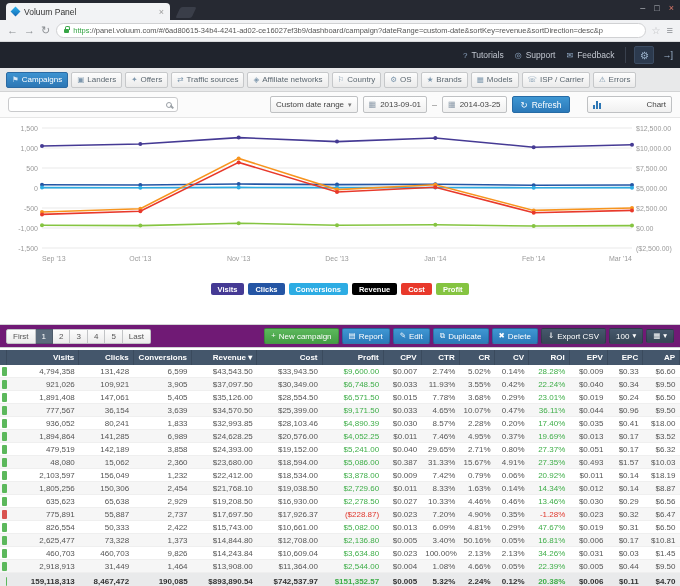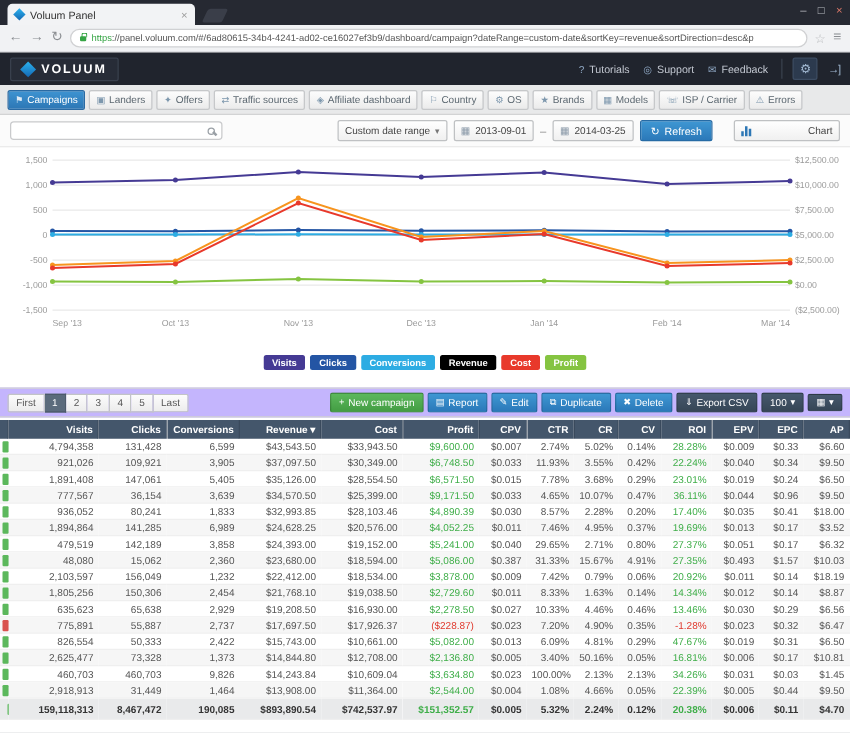--- a/index.html
+++ b/index.html
@@ -2,21 +2,21 @@
 <html><head>
 <meta charset="utf-8">
 <style>
   html,body{margin:0;padding:0;background:#dfe1e4;}
   *{box-sizing:border-box;}
   .screen{width:680px;height:586px;background:#fff;overflow:hidden;position:relative;
           font-family:"Liberation Sans",sans-serif;}
 
   
   .tabstrip{height:20px;background:#262932;display:flex;align-items:flex-end;padding:0 6px;position:relative;}
-  .btab{height:17px;width:150px;background:#f2f3f5;border-radius:4px 4px 0 0;display:flex;align-items:center;padding:0 6px;font-size:8.5px;color:#333;}
+  .btab{height:17px;width:164px;background:#f2f3f5;border-radius:4px 4px 0 0;display:flex;align-items:center;padding:0 6px;font-size:8.5px;color:#333;}
   .favicon{width:7px;height:7px;background:linear-gradient(135deg,#2bb3ef,#1467b3);transform:rotate(45deg);margin-right:5px;flex:none;}
   .btab-title{flex:1;overflow:hidden;white-space:nowrap;}
   .btab-close{color:#9a9a9a;font-size:9px;margin-left:4px;}
   .newtab{width:16px;height:11px;background:#3a3e49;border-radius:2px;transform:skewX(-25deg);margin:0 0 2px 8px;}
   .wincontrols{position:absolute;right:6px;top:3px;display:flex;gap:9px;font-size:9px;color:#b7bac0;}
   .wincontrols .close{color:#e07a6a;}
 
   .urlbar{height:22px;background:#f1f2f4;border-bottom:1px solid #d8d9db;display:flex;align-items:center;padding:0 7px;gap:6px;}
   .navico{color:#8a8d91;font-size:11px;line-height:1;}
   .addr{flex:1;height:15px;background:#fff;border:1px solid #d0d1d3;border-radius:8px;display:flex;align-items:center;padding:0 7px;font-size:7.5px;white-space:nowrap;overflow:hidden;}
@@ -60,21 +60,21 @@
   .chartbtn{margin-left:12px;gap:45px;}
   .bars{display:flex;align-items:flex-end;gap:1px;height:8px;}
   .bars i{width:2px;background:#2d77b5;display:block;}
 
   
   .chartwrap{height:176px;background:#fff;padding-top:2px;}
   .legend{display:flex;justify-content:center;gap:4px;margin-top:1px;}
   .lgd{font-size:7.5px;color:#fff;font-weight:bold;padding:1.5px 7px;border-radius:2px;}
 
   
-  .pagerbar{height:24px;background:#c4b5fd;border-top:1px solid #d3d4d5;border-bottom:1px solid #cfd0d1;display:flex;align-items:center;padding:0 6px;margin-top:16px;}
+  .pagerbar{height:24px;background:#701a75;border-top:1px solid #d3d4d5;border-bottom:1px solid #cfd0d1;display:flex;align-items:center;padding:0 6px;margin-top:30px;}
   .pager{display:flex;}
   .pgbtn{font-size:8px;color:#555;background:linear-gradient(#fcfcfc,#ececec);border:1px solid #c2c4c6;border-left:none;padding:2px 6px;}
   .pgbtn:first-child{border-left:1px solid #c2c4c6;border-radius:2px 0 0 2px;}
   .pgbtn:last-child{border-radius:0 2px 2px 0;}
   .pgbtn.active{background:#5b6b7c;color:#fff;border-color:#4d5b6a;}
   .actions{margin-left:auto;display:flex;gap:3px;align-items:center;}
   .abtn{font-size:8px;color:#fff;border-radius:2px;padding:2.5px 6px;display:flex;gap:3px;align-items:center;border:1px solid rgba(0,0,0,.18);white-space:nowrap;}
   .abtn .aic{font-size:7.5px;line-height:1;}
   .abtn.green{background:linear-gradient(#5cb85c,#449d44);}
   .abtn.blue{background:linear-gradient(#3f97d3,#2b79b9);}
@@ -119,24 +119,20 @@
     <div class="addr">
       <span class="lockicon"></span>
       <span class="scheme">https</span>
         <span class="urlrest">://panel.voluum.com/#/6ad80615-34b4-4241-ad02-ce16027ef3b9/dashboard/campaign?dateRange=custom-date&amp;sortKey=revenue&amp;sortDirection=desc&amp;p</span>
     </div>
     <span class="star">☆</span>
     <span class="navico">≡</span>
   </div>
 
   <div class="navbar">
-    <div class="logo">
-      <span class="logomark"></span>
-      <span class="logotext">VOLUUM</span>
-    </div>
     <div class="nav-right">
         <span class="navlink">
           <span class="nlic">?</span>
           <span>Tutorials</span>
         </span>
         <span class="navlink">
           <span class="nlic">◎</span>
           <span>Support</span>
         </span>
         <span class="navlink">
@@ -163,21 +159,21 @@
       <div class="mtab">
         <span class="ic">✦</span>
         <span>Offers</span>
       </div>
       <div class="mtab">
         <span class="ic">⇄</span>
         <span>Traffic sources</span>
       </div>
       <div class="mtab">
         <span class="ic">◈</span>
-        <span>Affiliate dashboard</span>
+        <span>Affiliate networks</span>
       </div>
       <div class="mtab">
         <span class="ic">⚐</span>
         <span>Country</span>
       </div>
       <div class="mtab">
         <span class="ic">⚙</span>
         <span>OS</span>
       </div>
       <div class="mtab">

